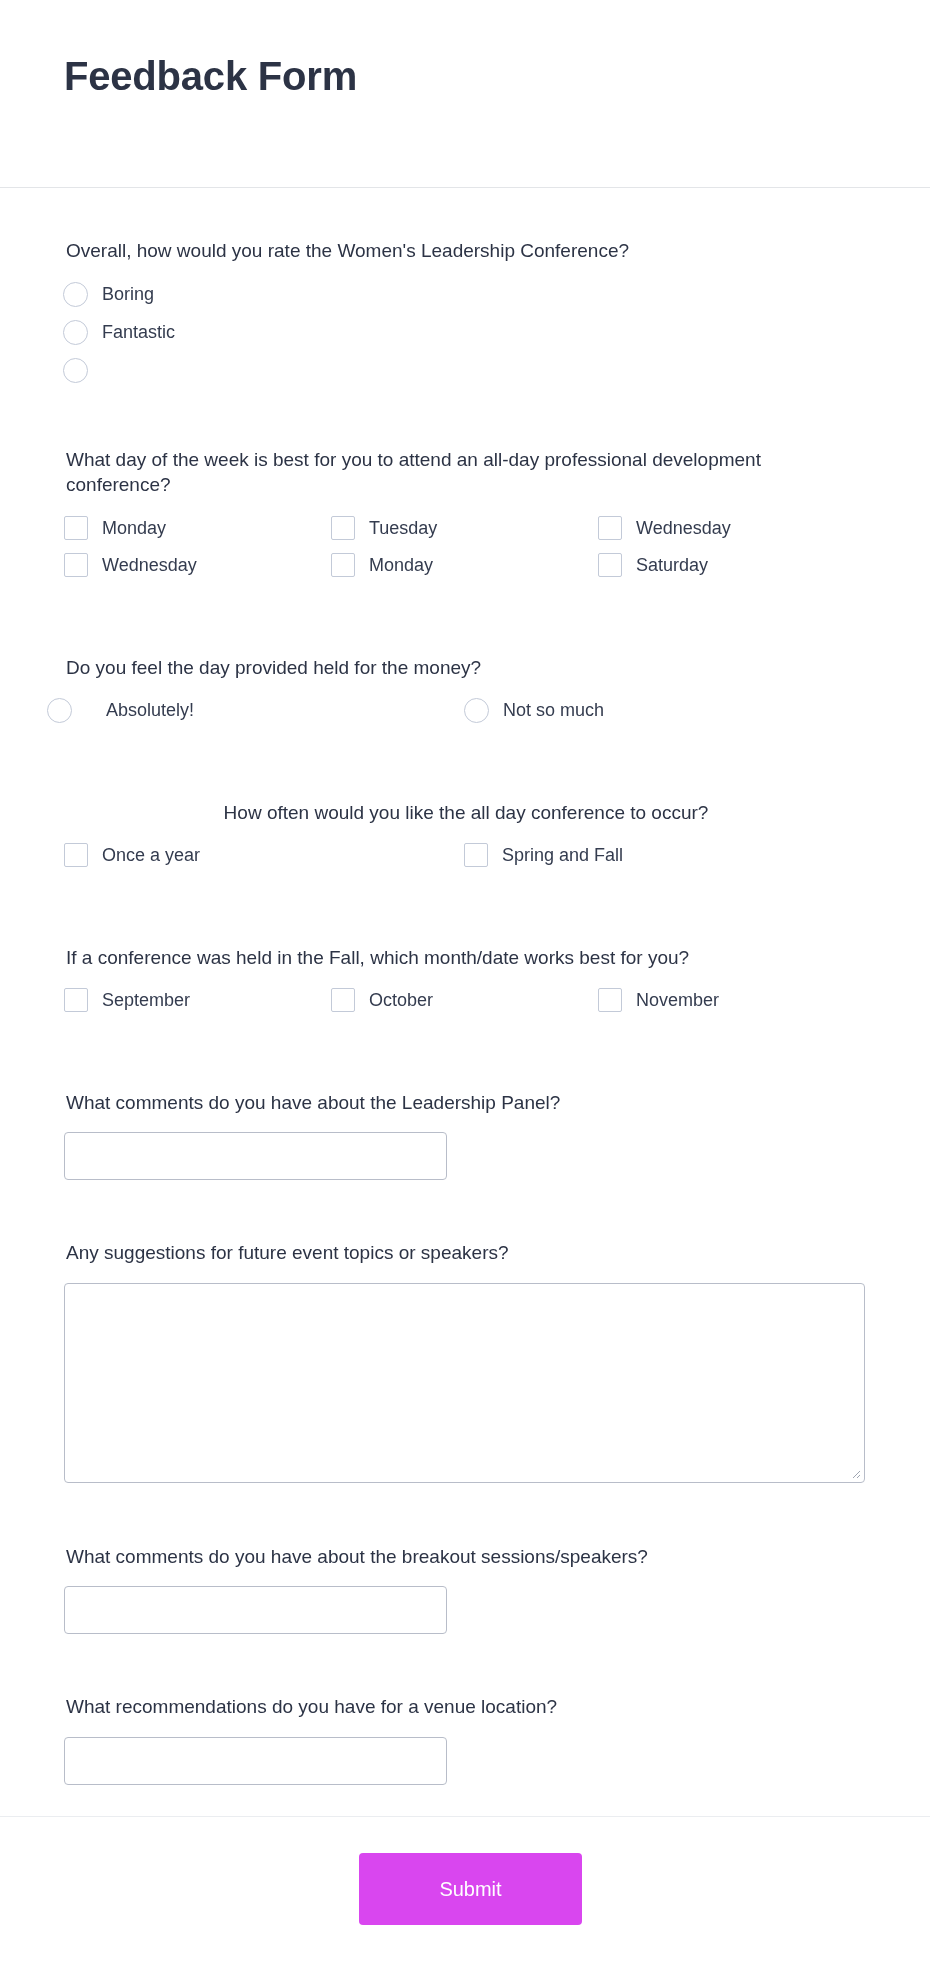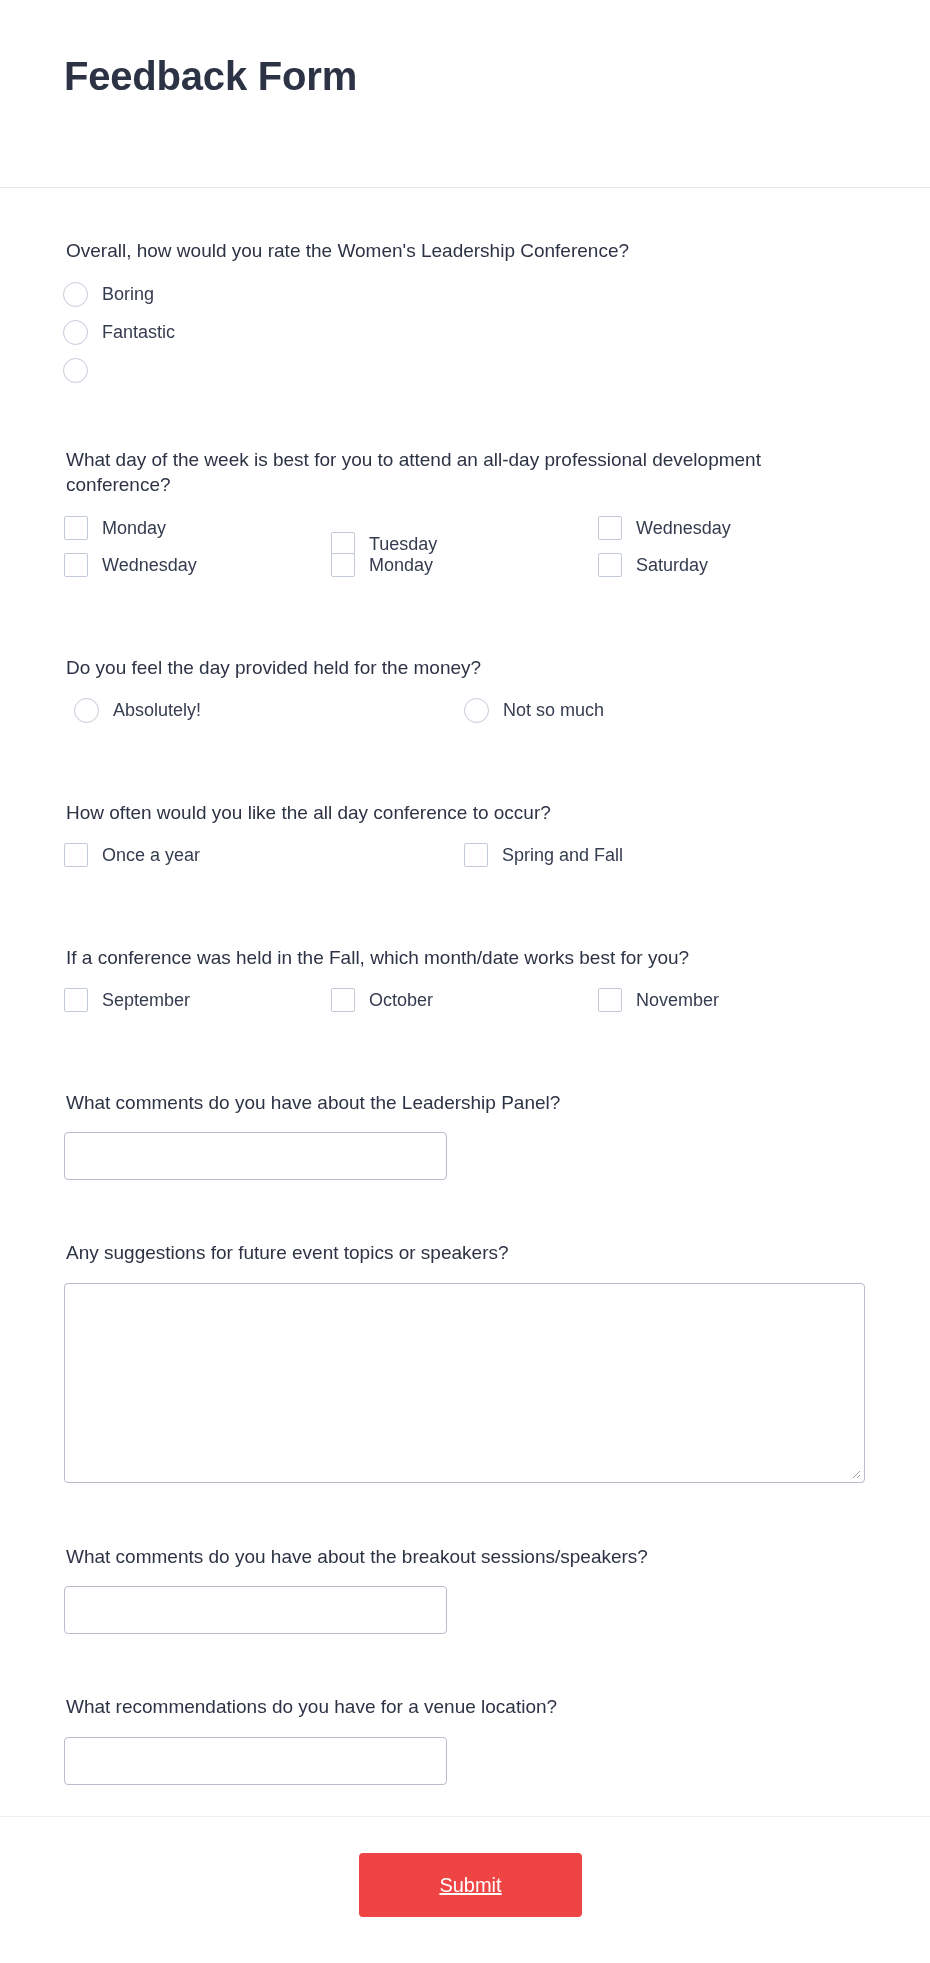--- a/index.html
+++ b/index.html
@@ -16,21 +16,21 @@
     .opt .lbl { margin-left: 14px; font-size: 18px; color: #343c4f; line-height: 24px; white-space: nowrap; }
 
     .radio { width: 25px; height: 25px; border: 1.5px solid #c3cad8; border-radius: 50%; background: #fff; flex: 0 0 auto; }
     .check { width: 24px; height: 24px; border: 1.5px solid #c3cad8; border-radius: 2px; background: #fff; flex: 0 0 auto; }
 
     .tinput { position: absolute; left: 64px; width: 383px; height: 48px; border: 1px solid #b8bdc9; border-radius: 4px; background: #fff; }
     .tarea { position: absolute; left: 64px; width: 801px; height: 200px; border: 1px solid #b8bdc9; border-radius: 4px; background: #fff; }
     .grip { position: absolute; right: 3px; bottom: 3px; width: 9px; height: 9px; }
 
     .footer-divider { position: absolute; left: 0; top: 1816px; width: 930px; height: 1px; background: #ebedf0; }
-    .submit { position: absolute; left: 359px; top: 1853px; width: 223px; height: 64px; background: #ef4444; border: none; border-radius: 4px; color: #ffffff; font-size: 20px; font-family: "Liberation Sans", "DejaVu Sans", sans-serif; display: flex; align-items: center; justify-content: center; cursor: pointer; text-decoration: underline; }
+    .submit { position: absolute; left: 359px; top: 1853px; width: 223px; height: 72px; background: #d946ef; border: none; border-radius: 4px; color: #ffffff; font-size: 20px; font-family: "Liberation Sans", "DejaVu Sans", sans-serif; display: flex; align-items: center; justify-content: center; cursor: pointer; }
   </style>
 </head>
 <body>
 
 <div class="header">
   <div class="title">Feedback Form</div>
 </div>
 
 <div class="q" style="top:238px;">Overall, how would you rate the Women's Leadership Conference?</div>
 <div class="opt" style="left:63px; top:281px;">
@@ -43,21 +43,21 @@
 </div>
 <div class="opt" style="left:63px; top:357px;">
   <span class="radio"></span>
 </div>
 
 <div class="q" style="top:447px;">What day of the week is best for you to attend an all-day professional development conference?</div>
 <div class="opt" style="left:64px; top:515px;">
   <span class="check"></span>
   <span class="lbl">Monday</span>
 </div>
-<div class="opt" style="left:331px; top:515px;margin-top:16px;">
+<div class="opt" style="left:331px; top:515px;">
   <span class="check"></span>
   <span class="lbl">Tuesday</span>
 </div>
 <div class="opt" style="left:598px; top:515px;">
   <span class="check"></span>
   <span class="lbl">Wednesday</span>
 </div>
 <div class="opt" style="left:64px; top:552px;">
   <span class="check"></span>
   <span class="lbl">Wednesday</span>
@@ -65,30 +65,30 @@
 <div class="opt" style="left:331px; top:552px;">
   <span class="check"></span>
   <span class="lbl">Monday</span>
 </div>
 <div class="opt" style="left:598px; top:552px;">
   <span class="check"></span>
   <span class="lbl">Saturday</span>
 </div>
 
 <div class="q" style="top:655px;">Do you feel the day provided held for the money?</div>
-<div class="opt" style="left:74px; top:697px;">
+<div class="opt" style="left:47px; top:697px;gap:20px;">
   <span class="radio"></span>
   <span class="lbl">Absolutely!</span>
 </div>
 <div class="opt" style="left:464px; top:697px;">
   <span class="radio"></span>
   <span class="lbl">Not so much</span>
 </div>
 
-<div class="q" style="top:800px;">How often would you like the all day conference to occur?</div>
+<div class="q" style="top:800px;text-align:center;">How often would you like the all day conference to occur?</div>
 <div class="opt" style="left:64px; top:842px;">
   <span class="check"></span>
   <span class="lbl">Once a year</span>
 </div>
 <div class="opt" style="left:464px; top:842px;">
   <span class="check"></span>
   <span class="lbl">Spring and Fall</span>
 </div>
 
 <div class="q" style="top:945px;">If a conference was held in the Fall, which month/date works best for you?</div>

